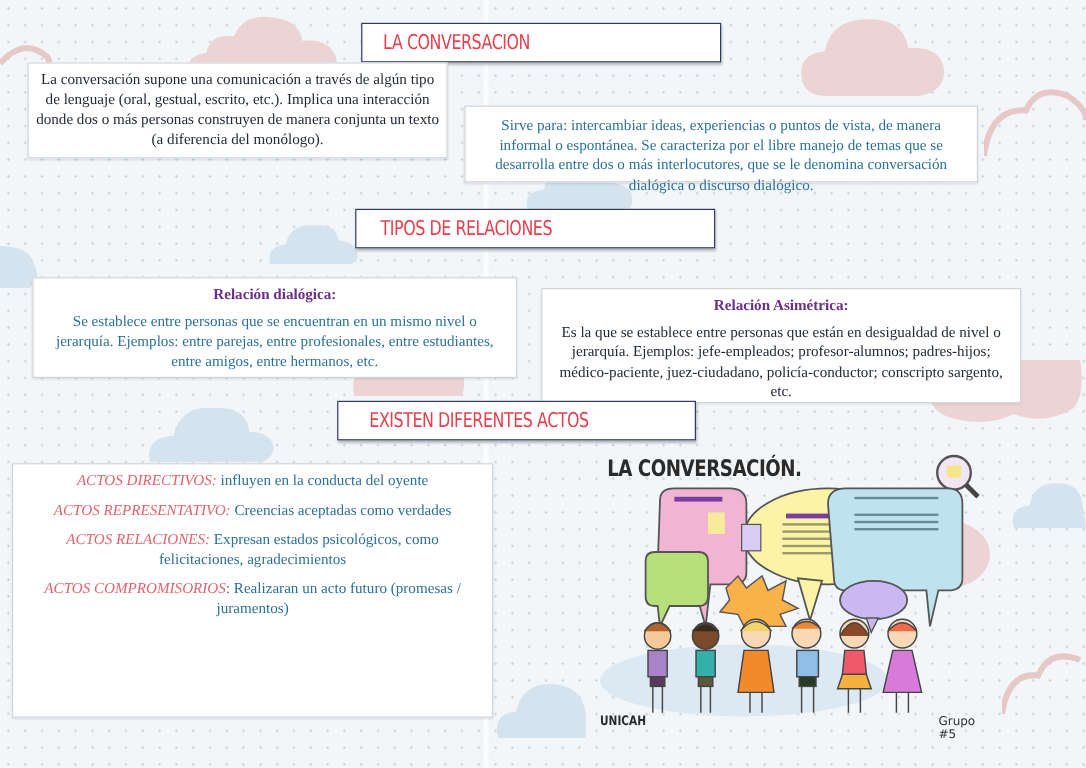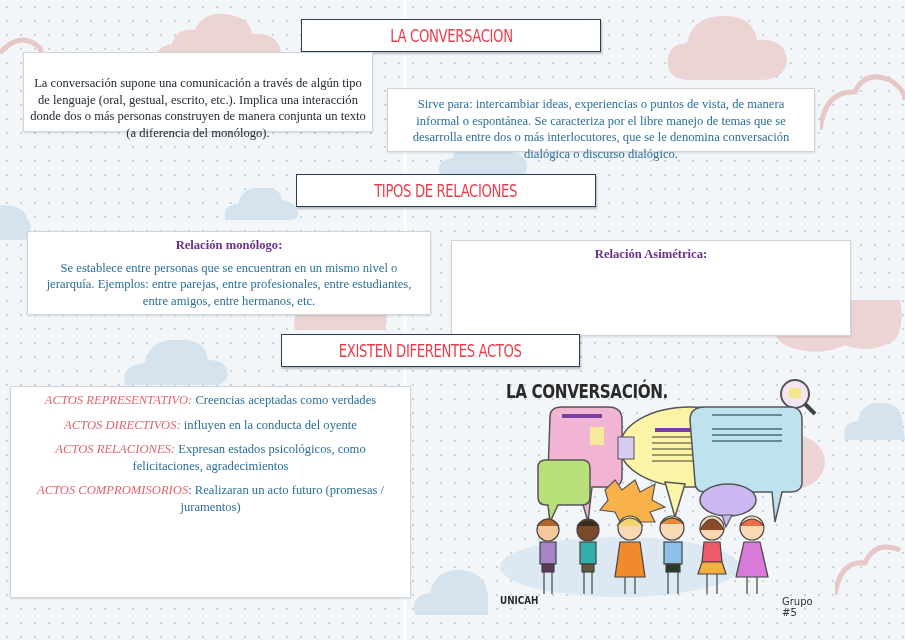--- a/index.html
+++ b/index.html
@@ -17,21 +17,21 @@
     }
     
     .cloud { position: absolute; }
     .cloud svg { display: block; }
 
     .title-box {
       position: absolute;
       background: #fff;
       border: 1.5px solid #2d3a5c;
       box-shadow: 1px 2px 2px rgba(0,0,0,0.25);
-      display: flex; align-items: center; justify-content: center;
+      display: flex; align-items: center; justify-content: flex-start;
       color: #e83e4c;
       font-family: "DejaVu Sans", sans-serif;
       font-size: 17px;
       letter-spacing: -0.5px;
       transform: scaleX(0.78);
       transform-origin: center;
     }
     .title-box span { display: inline-block; }
     .card {
       position: absolute;
@@ -136,48 +136,49 @@
 <div class="cloud" style="left:840px;top:395px;">
   <svg width="65" height="45" viewBox="0 0 65 45">
       <path d="M5 45 Q0 28 18 26 Q22 6 42 8 Q60 8 62 25 L65 45 Z" fill="#d5e3ee"></path>
     </svg>
 </div>
 
 <div class="title-box" style="left:301px;top:19px;width:300px;height:33px;transform:none;">
   <span style="transform:scaleX(0.78);">LA CONVERSACION</span>
 </div>
 
-<div class="card dark" style="left:23px;top:52px;width:350px;height:80px;padding:22px 6px;">
+<div class="card dark" style="left:23px;top:52px;width:350px;height:80px;padding:5px 6px;">
   <p>La conversación supone una comunicación a través de algún tipo de lenguaje (oral, gestual, escrito, etc.). Implica una interacción donde dos o más personas construyen de manera conjunta un texto (a diferencia del monólogo).</p>
 </div>
 
 <div class="card blue" style="left:387px;top:88px;width:428px;height:64px;padding:7px 8px;">
   <p>Sirve para: intercambiar ideas, experiencias o puntos de vista, de manera informal o espontánea. Se caracteriza por el libre manejo de temas que se desarrolla entre dos o más interlocutores, que se le denomina conversación dialógica o discurso dialógico.</p>
 </div>
 
 <div class="title-box" style="left:296px;top:174px;width:300px;height:33px;transform:none;">
   <span style="transform:scaleX(0.78);">TIPOS DE RELACIONES</span>
 </div>
 
 <div class="card" style="left:27px;top:231px;width:404px;height:84px;padding:5px 8px;">
-  <p class="purple" style="margin-bottom:6px;">Relación monólogo:</p>
+  <p class="purple" style="margin-bottom:6px;">Relación dialógica:</p>
   <p class="blue">Se establece entre personas que se encuentran en un mismo nivel o jerarquía. Ejemplos: entre parejas, entre profesionales, entre estudiantes, entre amigos, entre hermanos, etc.</p>
 </div>
 
 <div class="card" style="left:451px;top:240px;width:400px;height:96px;padding:5px 8px;">
   <p class="purple" style="margin-bottom:6px;">Relación Asimétrica:</p>
+  <p class="dark">Es la que se establece entre personas que están en desigualdad de nivel o jerarquía. Ejemplos: jefe-empleados; profesor-alumnos; padres-hijos; médico-paciente, juez-ciudadano, policía-conductor; conscripto sargento, etc.</p>
 </div>
 
 <div class="title-box" style="left:281px;top:334px;width:299px;height:33px;transform:none;">
   <span style="transform:scaleX(0.78);">EXISTEN DIFERENTES ACTOS</span>
 </div>
 
 <div class="card" style="left:10px;top:386px;width:401px;height:212px;padding:5px 6px;">
+  <p class="act-line"><span class="act-name">ACTOS DIRECTIVOS:</span><span class="act-desc"> </span><span class="act-desc">influyen en la conducta del oyente</span></p>
   <p class="act-line"><span class="act-name">ACTOS REPRESENTATIVO:</span><span class="act-desc"> </span><span class="act-desc">Creencias aceptadas como verdades</span></p>
-  <p class="act-line"><span class="act-name">ACTOS DIRECTIVOS:</span><span class="act-desc"> </span><span class="act-desc">influyen en la conducta del oyente</span></p>
   <p class="act-line" style="padding:0 30px;"><span class="act-name">ACTOS RELACIONES:</span><span class="act-desc"> </span><span class="act-desc">Expresan estados psicológicos, como felicitaciones, agradecimientos</span></p>
   <p class="act-line" style="padding:0 10px;"><span class="act-name">ACTOS COMPROMISORIOS</span><span class="act-desc">: </span><span class="act-desc">Realizaran un acto futuro (promesas / juramentos)</span></p>
 </div>
 
 <div class="illus">
   <svg width="340" height="250" viewBox="0 0 340 250" style="position:absolute;left:0;top:0;">
 
     <ellipse cx="130" cy="195" rx="120" ry="30" fill="#dce9f3"></ellipse>
     <ellipse cx="300" cy="90" rx="35" ry="28" fill="#ecd3d4"></ellipse>
 

